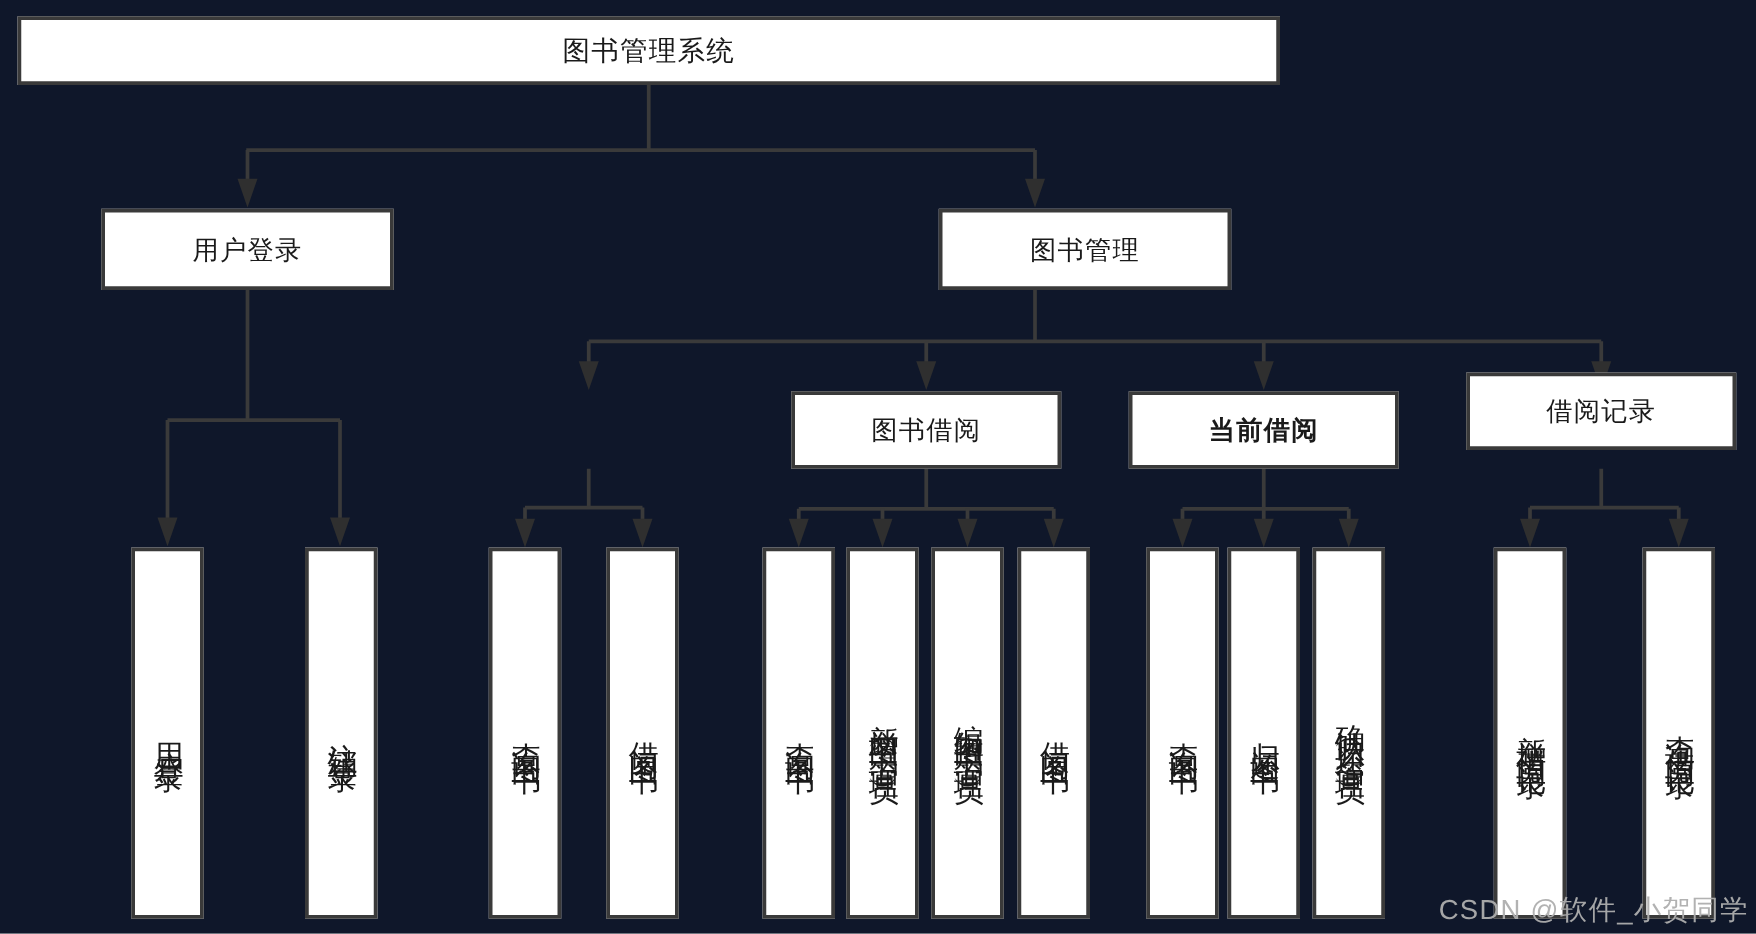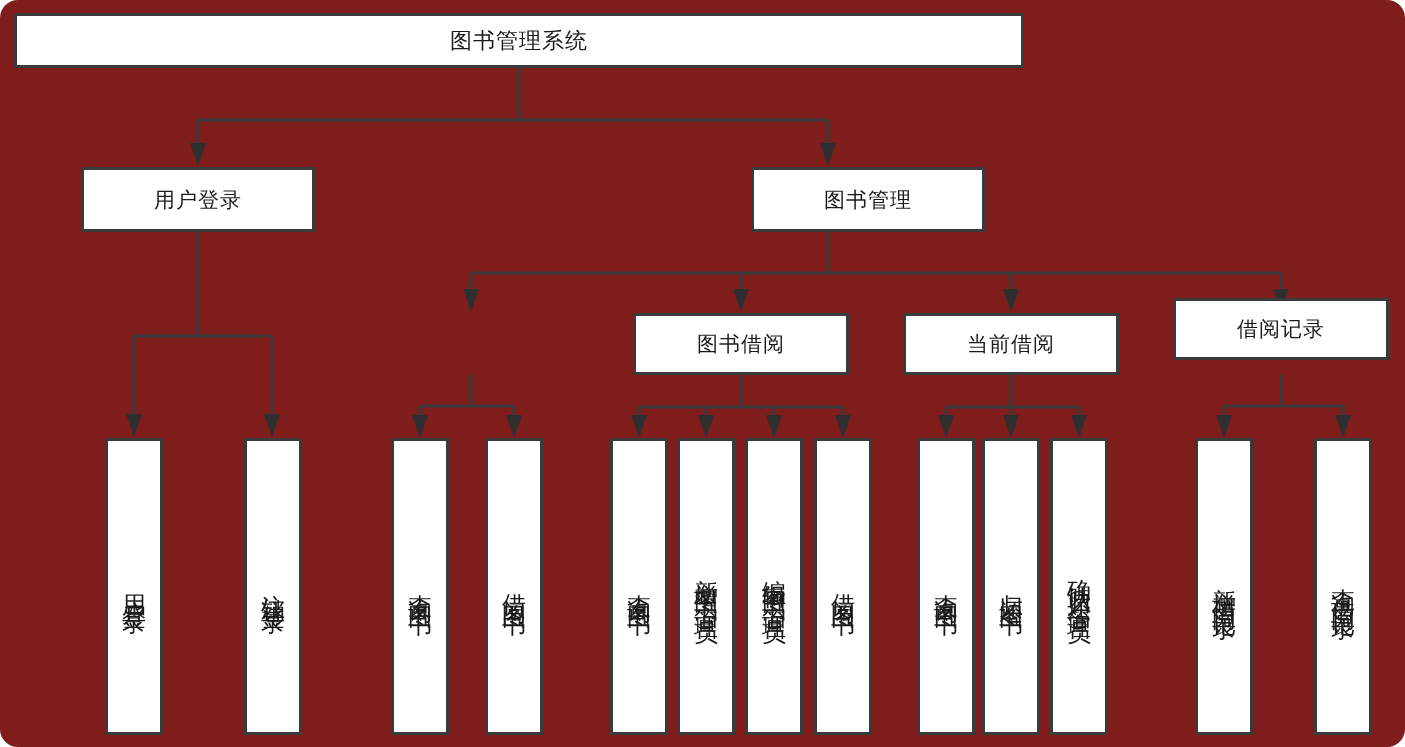--- a/index.html
+++ b/index.html
@@ -1,23 +1,22 @@
 <!DOCTYPE html>
 <html><head>
 <meta charset="utf-8">
 <style>
   html, body { margin: 0; padding: 0; background: #ffffff; }
   .stage {
     position: relative;
     width: 1405px;
     height: 747px;
-    background: #7f1d1d;
+    background: #0f172a;
     overflow: hidden;
     font-family: "Liberation Sans", "DejaVu Sans", sans-serif;
-    border-radius: 18px;
   }
   .wires { position: absolute; left: 0; top: 0; width: 1405px; height: 747px; }
   .node {
     position: absolute;
     box-sizing: border-box;
     border: 3px solid #3a3a3a;
     background: #ffffff;
     display: flex;
     align-items: center;
     justify-content: center;
@@ -124,21 +123,21 @@
   <div class="node" style="left:81px; top:167px; width:234px; height:65px;">
     <span class="h-label">用户登录</span>
   </div>
   <div class="node" style="left:711px; top:167px; width:234px; height:65px;margin-left:40px;">
     <span class="h-label">图书管理</span>
   </div>
 
   <div class="node" style="left:633px; top:313px; width:216px; height:62px;text-align:center;">
     <span class="h-label">图书借阅</span>
   </div>
-  <div class="node" style="left:903px; top:313px; width:216px; height:62px;">
+  <div class="node" style="left:903px; top:313px; width:216px; height:62px;font-weight:bold;">
     <span class="h-label">当前借阅</span>
   </div>
   <div class="node" style="left:1173px; top:298px; width:216px; height:62px;">
     <span class="h-label">借阅记录</span>
   </div>
 
   <div class="node v-node" style="left:105px;">
     <span class="v-label">用户登录</span>
   </div>
   <div class="node v-node" style="left:244px;">
@@ -175,14 +174,15 @@
     <span class="v-label">确认归还（管理员）</span>
   </div>
 
   <div class="node v-node" style="left:1195px;">
     <span class="v-label">新增借阅记录</span>
   </div>
   <div class="node v-node" style="left:1314px;">
     <span class="v-label">查询借阅记录</span>
   </div>
 
+  <div class="watermark">CSDN @软件_小贺同学</div>
 
 </div>
 
 </body></html>

